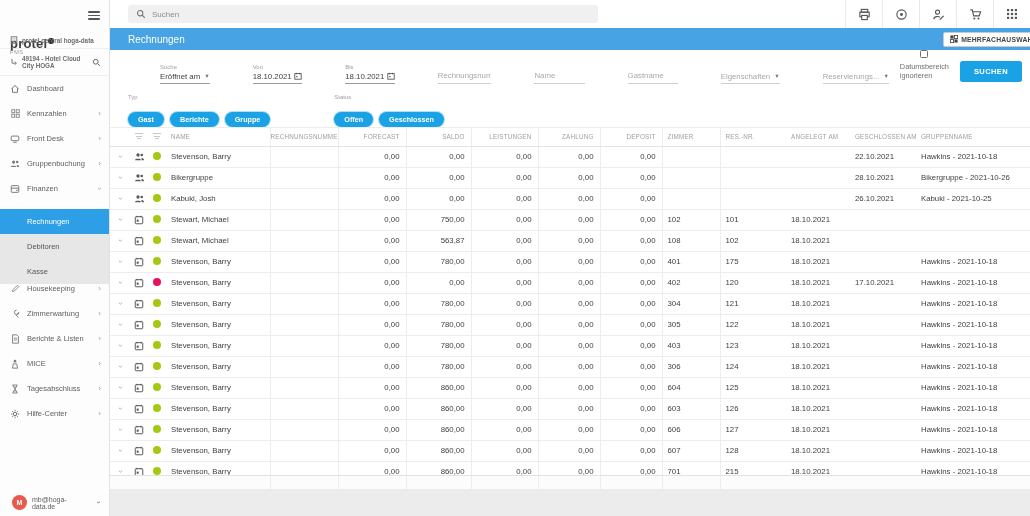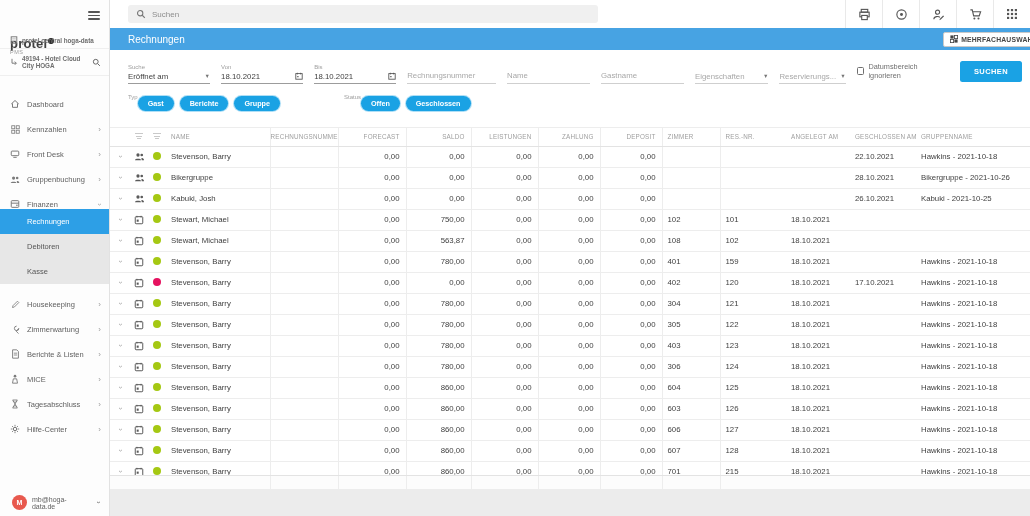--- a/index.html
+++ b/index.html
@@ -15,21 +15,21 @@
   .logo-word { font-size:13px; font-weight:bold; color:#404040; letter-spacing:.2px; line-height:11px;margin-top:32px; }
   .logo-dot { display:inline-block; width:6px; height:6px; background:#222; border-radius:50%; vertical-align:top; margin-left:1px; }
   .logo-sub { font-size:5.5px; color:#9a9a9a; letter-spacing:.5px; }
   .hamburger { width:12px; margin-top:3px; cursor:pointer; }
   .hamburger div { height:1.6px; background:#555; margin:2px 0; border-radius:1px; }
   .ws-row { display:flex; align-items:center; gap:4px; padding:6px 10px 4px 10px; font-size:6.3px; color:#6d6d6d; font-weight:bold; }
   .prop-row { display:flex; align-items:center; gap:4px; padding:6px 8px 6px 10px; font-size:6.3px; color:#6d6d6d; font-weight:bold;
     border-top:1px solid #efefef; border-bottom:1px solid #efefef; }
   .prop-row .grow { flex:1; }
   .nav { margin-top:8px; }
-  .nav-item { height:25px; display:flex; align-items:flex-end; gap:7px; padding:0 8px 0 10px; font-size:7.5px; color:#5f5f5f; cursor:pointer; }
+  .nav-item { height:25px; display:flex; align-items:flex-start; gap:7px; padding:0 8px 0 10px; font-size:7.5px; color:#5f5f5f; cursor:pointer; }
   .nav-item .nav-ic { width:10px; text-align:center; color:#7b7b7b; flex:0 0 10px; display:flex; align-items:center; justify-content:center; }
   .nav-item .chev { margin-left:auto; color:#9c9c9c; font-size:8px; }
   .submenu { background:#e7e7e7; }
   .sub-item { height:25px; display:flex; align-items:center; padding-left:27px; font-size:7.5px; color:#565656; cursor:pointer; }
   .sub-item.active { background:var(--active-nav,#2d9fe6); color:#fff; }
   .user-row { position:absolute; left:0; bottom:6px; width:100%; display:flex; align-items:center; gap:5px; padding:0 10px 0 12px; }
   .avatar { width:15px; height:15px; border-radius:50%; background:var(--avatar,#e8594e); color:#fff;
     font-size:7px; font-weight:bold; display:flex; align-items:center; justify-content:center; }
   .user-email { font-size:7px; color:#5f5f5f; }
   .user-chev { font-size:7px; color:#5f5f5f; margin-left:2px; }
@@ -47,38 +47,38 @@
 
   .bluebar { height:22px; background:var(--header-blue,#47a3e3); display:flex; align-items:center;
     padding-left:18px; position:relative; overflow:hidden; flex:0 0 22px; }
   .page-title { color:#fff; font-size:10px; }
   .multi-btn { position:absolute; right:-14px; top:3.5px; height:15px; background:#fff; border:1px solid #c9c9c9;
     border-radius:2px; display:flex; align-items:center; gap:3px; padding:0 6px; font-size:6.8px; color:#444;
     font-weight:bold; letter-spacing:.2px; cursor:pointer; white-space:nowrap; }
 
   .filterbar { height:43px; background:#fff; display:flex; align-items:flex-end; gap:11px;
     padding:0 8px 9px 18px; flex:0 0 43px; }
-  .f-field { display:flex; flex-direction:column; }
+  .f-field { display:flex; flex-direction:column;margin-left:32px; }
   .f-label { font-size:6px; color:#9e9e9e; margin-bottom:2px; }
   .f-valrow { display:flex; align-items:center; justify-content:space-between; border-bottom:1px solid #9c9c9c; padding-bottom:2.5px; }
   .f-valrow.ph { border-bottom-color:#cfcfcf; }
   .f-val { font-size:7.8px; color:#424242; white-space:nowrap; }
   .f-ph { font-size:7.8px; color:#a8a8a8; white-space:nowrap; }
   .f-field input { border:none; outline:none; border-bottom:1px solid #cfcfcf; font-size:7.8px; color:#424242;
     padding:0 0 3px 0; background:transparent; width:100%; }
   .f-field input::placeholder { color:#a8a8a8; }
   .dd-arrow { font-size:5.5px; color:#757575; margin-left:4px; }
-  .chk-group { display:flex; align-items:center; gap:4px; padding-bottom:4px; }
+  .chk-group { display:flex; align-items:center; gap:4px; padding-bottom:4px;flex-direction:column; }
   .chkbox { width:8px; height:8px; border:1.4px solid #6f6f6f; border-radius:1.5px; }
   .chk-label { font-size:7.3px; color:#6f6f6f; }
   .suchen-btn { margin-left:auto; margin-bottom:2px; background:var(--accent,#1aa2e4); color:#fff; border:none;
     font-size:7.5px; font-weight:bold; letter-spacing:.4px; padding:6px 14px; border-radius:2.5px; cursor:pointer; }
 
   .chipsbar { height:34px; background:#fff; display:flex; padding:0 18px; gap:64px; flex:0 0 34px; }
-  .chip-group { display:flex; justify-content:space-between; padding-top:1px; }
+  .chip-group { display:flex; flex-direction:column; justify-content:space-between; padding-top:1px; }
   .chip-row { display:flex; gap:6px; margin-top:2px; }
   .chip { height:15px; padding:0 10px; background:var(--accent,#1aa2e4); color:#fff; border-radius:8px;
     font-size:7.2px; font-weight:bold; display:inline-flex; align-items:center; cursor:pointer;
     box-shadow:0 0 0 1px rgba(26,162,228,.35); }
 
   
   .grid-viewport { height:348px; overflow:hidden; background:#fff; flex:0 0 348px; border-top:1px solid #ededed; }
   table { width:920px; border-collapse:collapse; table-layout:fixed; }
   col.c1{width:20px} col.c2{width:18px} col.c3{width:18px} col.c4{width:104px}
   col.c5{width:68px} col.c6{width:68px} col.c7{width:65px} col.c8{width:67px}
@@ -632,21 +632,21 @@
     </td>
     <td class="cell-center"><span class="dot dot-green"></span></td>
     <td class="al">Stevenson, Barry</td>
     <td class="ar bl"></td>
     <td class="ar bl">0,00</td>
     <td class="ar bl">780,00</td>
     <td class="ar bl">0,00</td>
     <td class="ar bl">0,00</td>
     <td class="ar bl">0,00</td>
     <td class="al bl">401</td>
-    <td class="al bl">159</td>
+    <td class="al bl">175</td>
     <td class="al">18.10.2021</td>
     <td class="al"></td>
     <td class="al">Hawkins - 2021-10-18</td>
   </tr>
             <tr class="type-invoice">
     <td class="cell-center"><span class="expander">›</span></td>
     <td class="cell-center">
       
       <span class="row-ic ic-invoice">
                   <svg width="10" height="10" viewBox="0 0 12 12">

